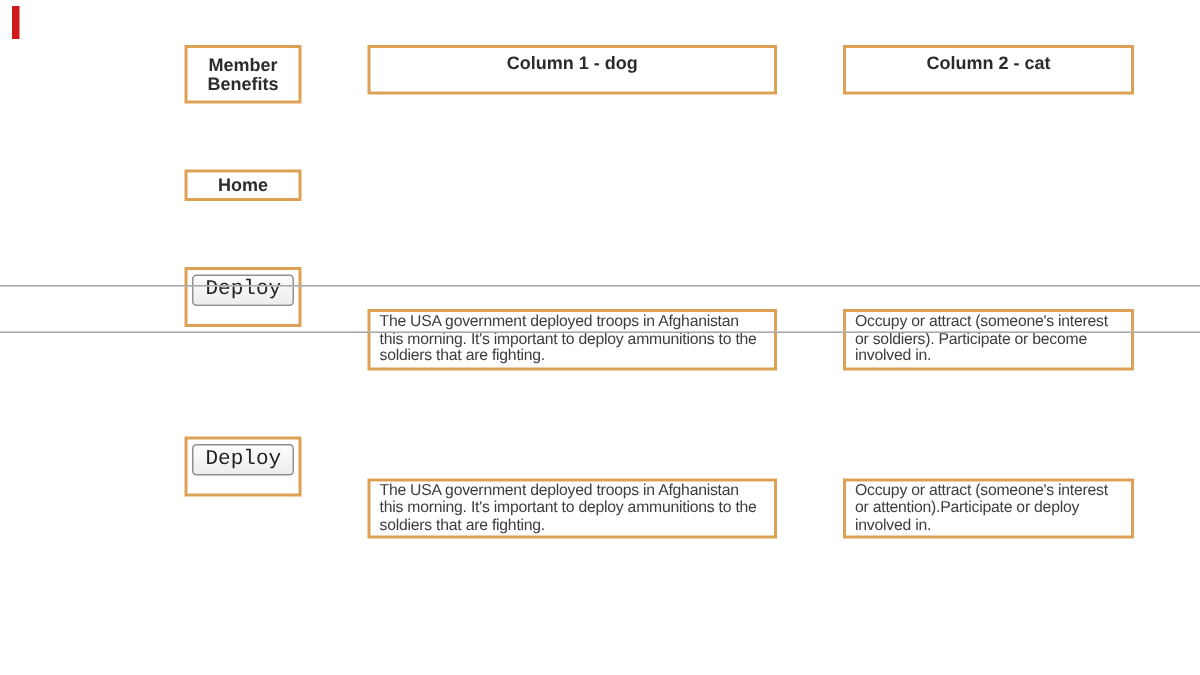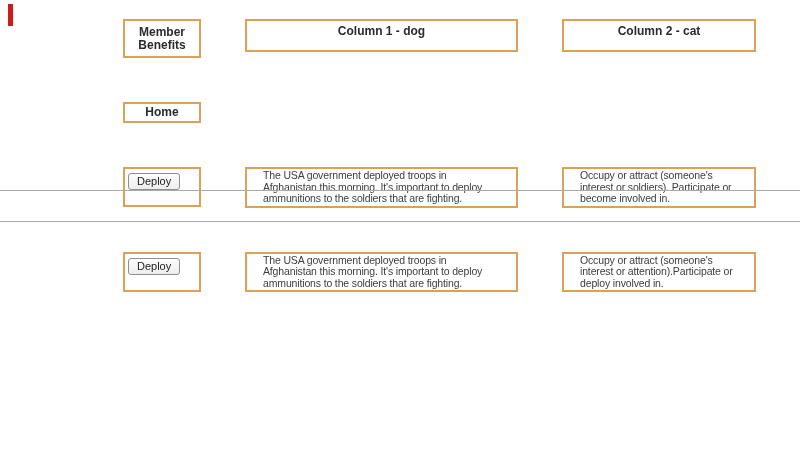--- a/index.html
+++ b/index.html
@@ -16,21 +16,21 @@
   .red-caret {
     position: absolute;
     left: 8px; top: 4px;
     width: 5px; height: 22px;
     background: #d01a1a;
   }
 
   
   .qtable {
     position: absolute;
-    left: 123px; top: 19px;
+    left: 123px; top: 30px;
     display: grid;
     grid-template-columns: 78px 273px 194px;
     column-gap: 5px;
     row-gap: 4px;
     align-items: start;
     gap: 44px;
   }
   .cellbox {
     border: 2px solid #dda156;
     background: #ffffff;
@@ -55,29 +55,30 @@
   .hdr-home {
     min-height: 21px;
     padding: 2px 2px;
   }
   .btncell {
     min-height: 40px;
     padding: 2px;
   }
   .textcell {
     min-height: 40px;
-    padding: 1px 16px;
+    padding: 1px 6px;
     font-size: 10.5px;
     line-height: 11.5px;
     letter-spacing: -0.15px;
     color: #3d3d3d;
+    margin-top: 28px;
   }
   .deploy-btn {
-    font-family: Liberation Sans, sans-serif;
-    font-size: 11px;
+    font-family: Liberation Mono, monospace;
+    font-size: 14px;
     color: #222222;
     background: linear-gradient(#fdfdfd, #ededed);
     border: 1px solid #8f8f8f;
     border-radius: 3px;
     padding: 1px 8px 2px 8px;
     margin: 1px 0 0 1px;
     cursor: pointer;
   }
   .empty-cell { min-height: 1px; }
 

